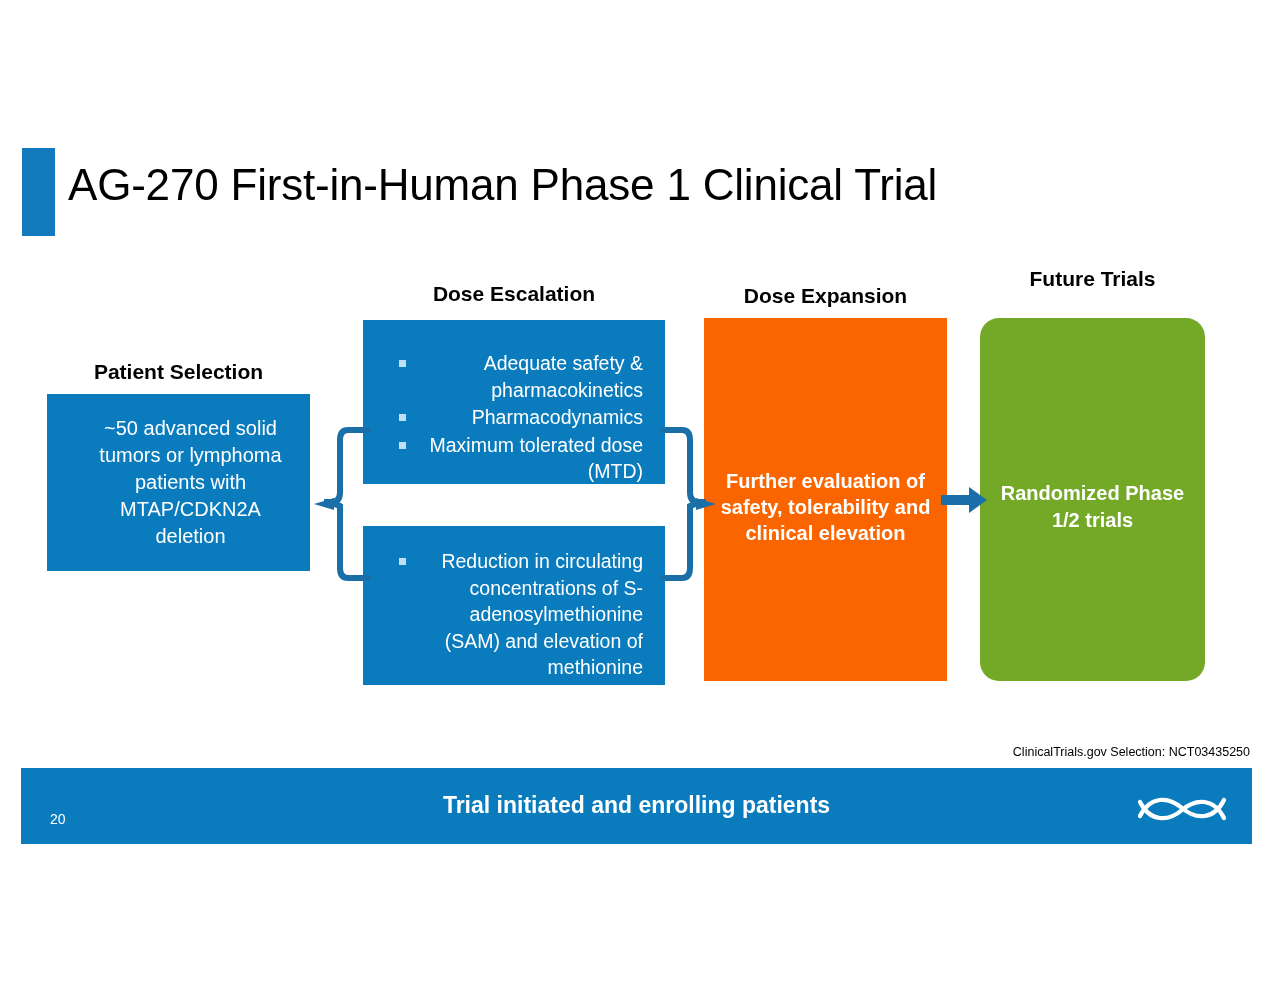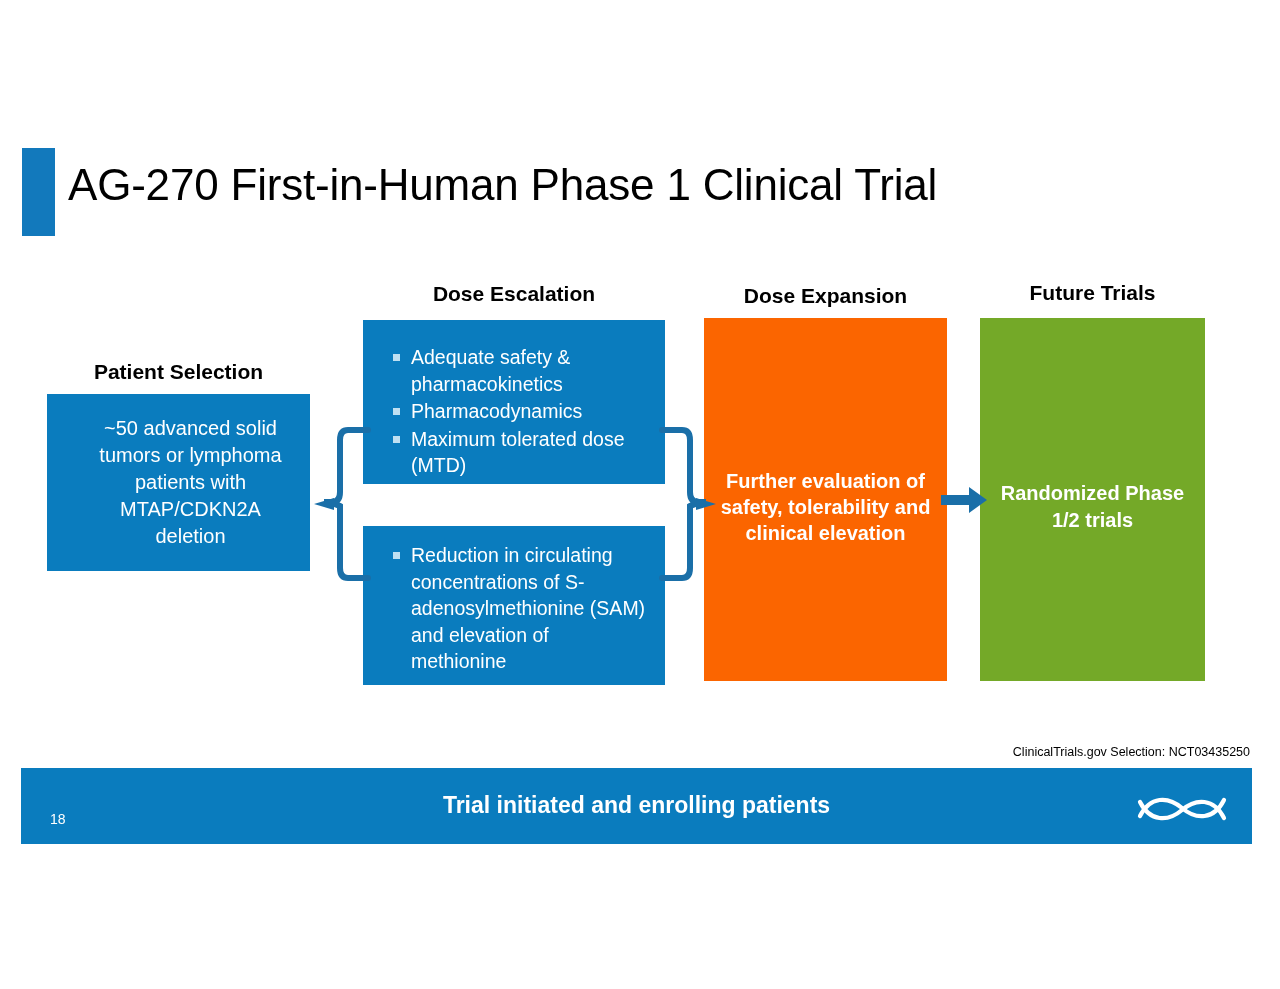--- a/index.html
+++ b/index.html
@@ -40,31 +40,31 @@
     position: absolute;
     font-size: 21px;
     font-weight: bold;
     color: #000000;
     text-align: center;
     white-space: nowrap;
   }
   #header-patient-selection { left: 47px;  top: 360px; width: 263px; }
   #header-dose-escalation  { left: 363px; top: 282px; width: 302px; }
   #header-dose-expansion   { left: 704px; top: 284px; width: 243px; }
-  #header-future-trials    { left: 980px; top: 281px; width: 225px; }
+  #header-future-trials    { left: 980px; top: 267px; width: 225px; }
 
   
   .box {
     position: absolute;
     box-sizing: border-box;
     color: #ffffff;
   }
   .box.blue  { background: #0A7CBE; padding-left: 24px; }
   .box.orange{ background: #FB6500; }
-  .box.green { background: #74A928; }
+  .box.green { background: #74A928; border-radius: 19px; }
 
   #box-patient-selection {
     left: 47px; top: 394px; width: 263px; height: 177px;
     display: flex; align-items: center; justify-content: center;
   }
   #box-patient-selection .body {
     font-size: 20px;
     line-height: 27px;
     text-align: center;
     padding: 0 12px;
@@ -72,23 +72,24 @@
 
   #box-dose-escalation-1 {
     left: 363px; top: 320px; width: 302px; height: 164px;
     padding: 22px 14px 0 14px;
   }
   #box-dose-escalation-2 {
     left: 363px; top: 526px; width: 302px; height: 159px;
     padding: 14px 14px 0 14px;
   }
   .bullet-list {
-    margin: 2px;
+    margin: 8px;
     padding: 0;
     list-style: none;
+    text-align: right;
   }
   .bullet-list li {
     position: relative;
     padding-left: 32px;
     font-size: 19.5px;
     line-height: 26.5px;
     margin-bottom: 1px;
   }
   .bullet-list li .sq {
     position: absolute;
@@ -236,19 +237,19 @@
   <path d="M 38 74 L 58 80 L 38 86 Z" fill="#1A6FA8"></path>
 </svg>
 
 <svg class="connector" id="arrow-middle" viewBox="0 0 48 40">
   <path d="M 0 15 L 28 15 L 28 7 L 46 20 L 28 33 L 28 25 L 0 25 Z" fill="#1A6FA8"></path>
 </svg>
 
 <div id="footnote">ClinicalTrials.gov Selection: NCT03435250</div>
 
 <div id="bottom-banner">
-  <div id="banner-page-number">18</div>
+  <div id="banner-page-number">20</div>
   <div id="banner-text">Trial initiated and enrolling patients</div>
   <svg id="banner-logo" viewBox="0 0 96 44">
     <path d="M6 30 C 16 10, 34 10, 48 22 C 62 34, 80 34, 90 14" fill="none" stroke="#ffffff" stroke-width="4.2" stroke-linecap="round"></path>
     <path d="M6 16 C 16 36, 34 36, 48 24 C 62 12, 80 12, 90 32" fill="none" stroke="#ffffff" stroke-width="4.2" stroke-linecap="round"></path>
   </svg>
 </div>
 
 </body></html>

